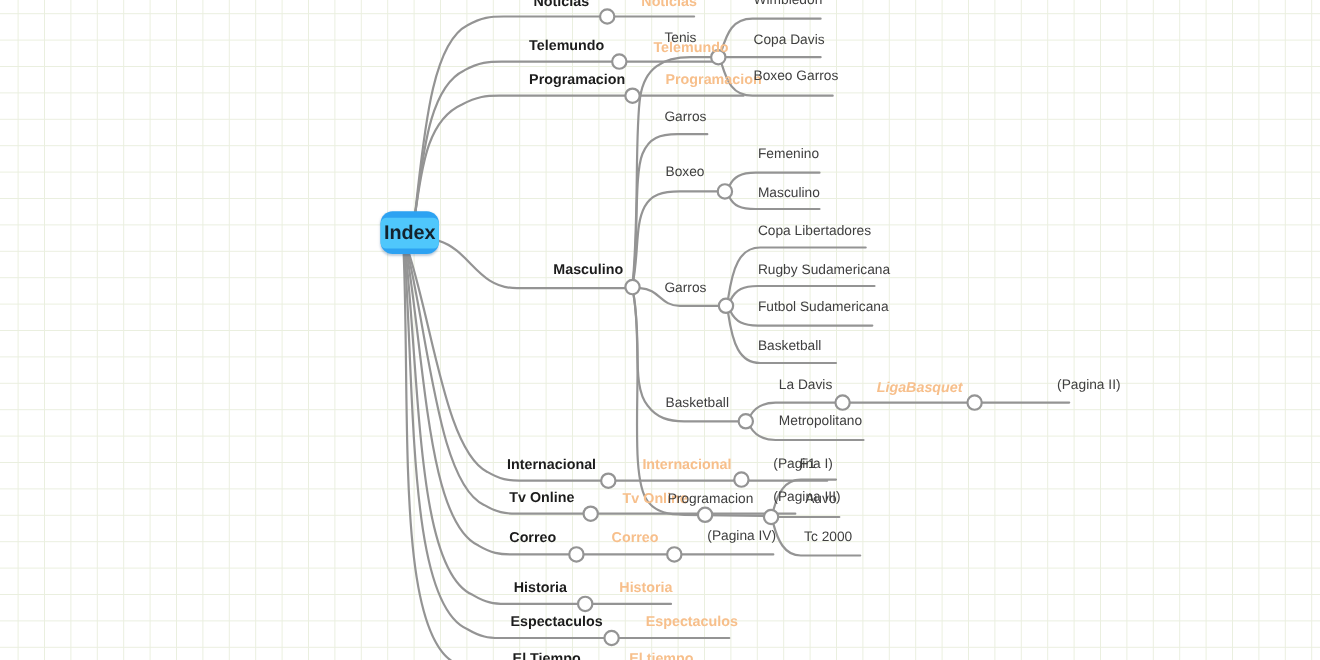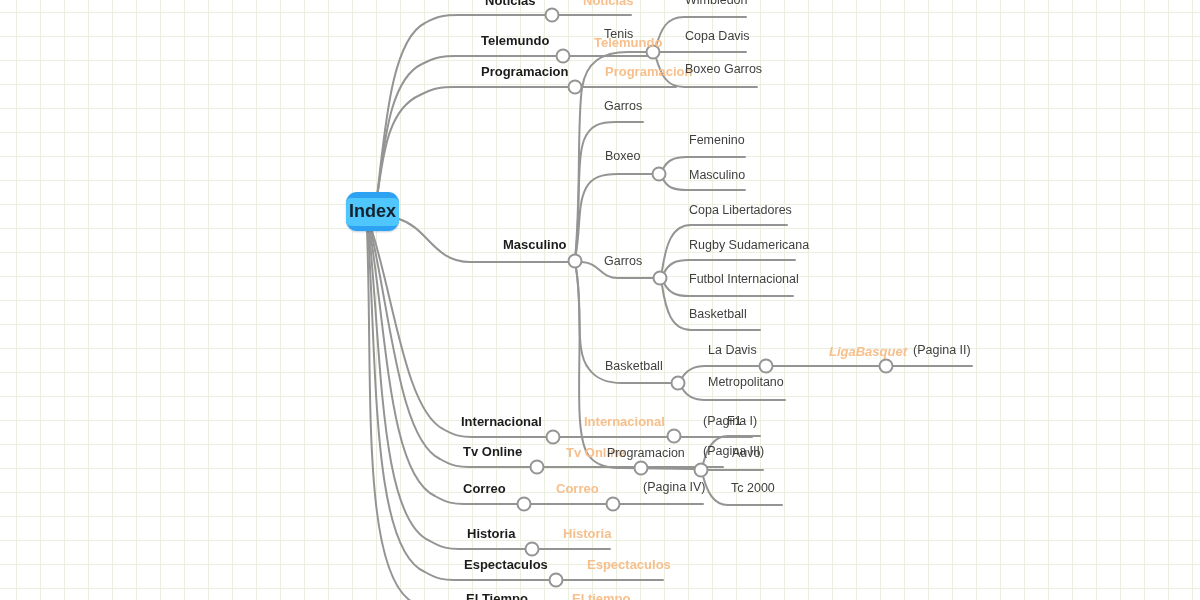--- a/index.html
+++ b/index.html
@@ -12,21 +12,21 @@
       linear-gradient(to bottom,#eaefdf 1px,transparent 1px);
     background-size:24px 24px;
     background-position:16px 12px;
   }
   svg#wires{position:absolute;left:0;top:0;}
   svg#wires path{fill:none;stroke:#949494;stroke-width:2;stroke-linecap:round;}
   svg#wires circle{fill:#ffffff;stroke:#949494;stroke-width:2;}
   .lbl{position:absolute;white-space:nowrap;font-size:12.5px;color:#3f3f3f;line-height:15px;}
   .main{font-weight:700;color:#1c1c1c;font-size:13px;}
   .link{font-weight:700;color:#f7bf8b;font-size:13px;}
-  .ital{font-style:italic;margin-left:32px;}
+  .ital{font-style:italic;}
   .index-node{
     position:absolute;left:346px;top:192px;width:53px;height:39px;
     background:#2da2f2;border-radius:11px;
     display:flex;align-items:center;justify-content:center;
     box-shadow:0 1px 2px rgba(0,60,120,.25);
   }
   .index-inner{
     width:67px;height:28px;background:#4fc7fc;border-radius:5px;
     display:flex;align-items:center;justify-content:center;
     font-weight:700;font-size:18px;color:#14222d;
@@ -125,25 +125,25 @@
   <div class="lbl" style="left:685px;top:-7px">Wimbledon</div>
   <div class="lbl" style="left:685px;top:29px">Copa Davis</div>
   <div class="lbl" style="left:685px;top:62px">Boxeo Garros</div>
   <div class="lbl" style="left:604px;top:99px">Garros</div>
   <div class="lbl" style="left:605px;top:149px">Boxeo</div>
   <div class="lbl" style="left:689px;top:133px">Femenino</div>
   <div class="lbl" style="left:689px;top:168px">Masculino</div>
   <div class="lbl" style="left:604px;top:254px">Garros</div>
   <div class="lbl" style="left:689px;top:203px">Copa Libertadores</div>
   <div class="lbl" style="left:689px;top:238px">Rugby Sudamericana</div>
-  <div class="lbl" style="left:689px;top:272px">Futbol Internacional</div>
+  <div class="lbl" style="left:689px;top:272px">Futbol Sudamericana</div>
   <div class="lbl" style="left:689px;top:307px">Basketball</div>
   <div class="lbl" style="left:605px;top:359px">Basketball</div>
   <div class="lbl" style="left:708px;top:343px">La Davis</div>
-  <div class="lbl" style="left:913px;top:343px">(Pagina II)</div>
+  <div class="lbl" style="left:961px;top:343px">(Pagina II)</div>
   <div class="lbl" style="left:708px;top:375px">Metropolitano</div>
   <div class="lbl" style="left:607px;top:446px">Programacion</div>
   <div class="lbl" style="left:703px;top:414px">(Pagina I)</div>
   <div class="lbl" style="left:727px;top:414px">F1</div>
   <div class="lbl" style="left:703px;top:444px">(Pagina III)</div>
   <div class="lbl" style="left:732px;top:446px">Auvo</div>
   <div class="lbl" style="left:643px;top:480px">(Pagina IV)</div>
   <div class="lbl" style="left:731px;top:481px">Tc 2000</div>
 
   <div class="index-node">

